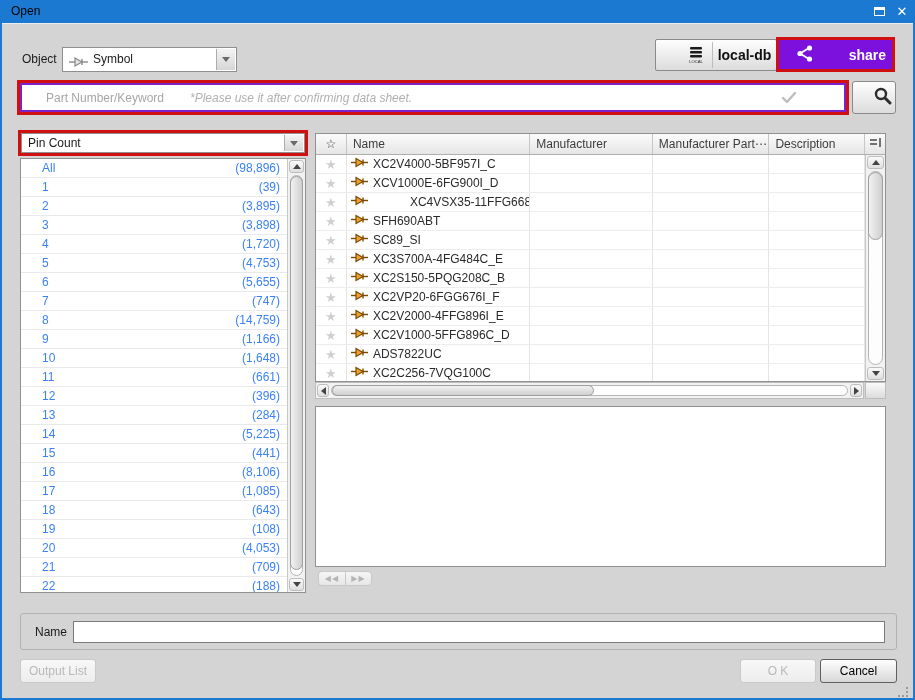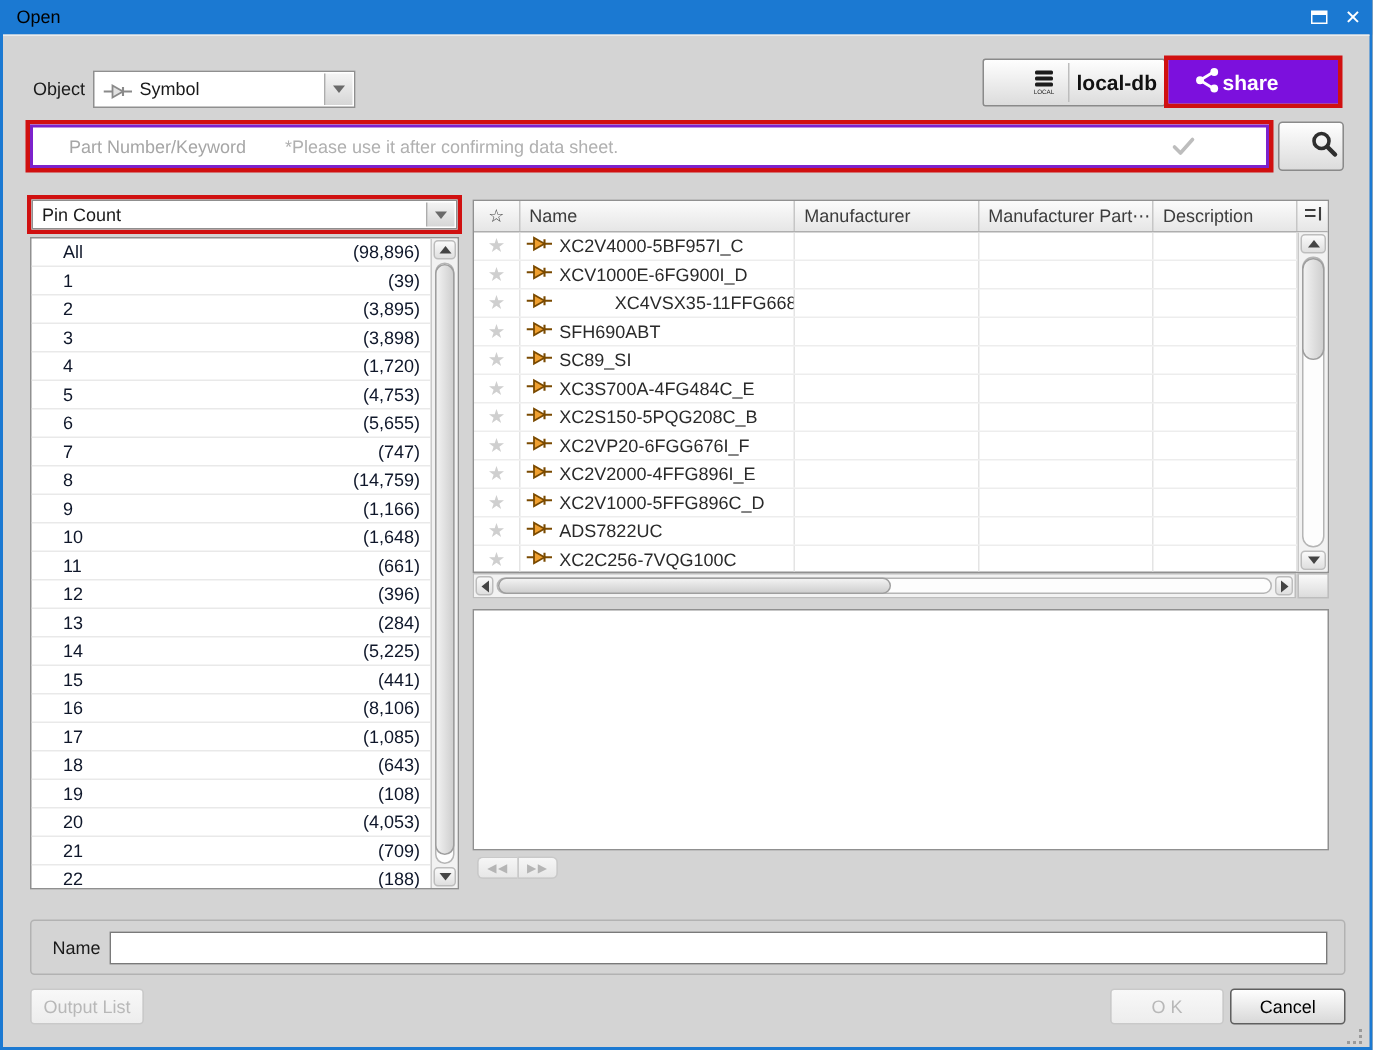--- a/index.html
+++ b/index.html
@@ -25,38 +25,38 @@
   .dd-arrow{width:0;height:0;border-left:4px solid transparent;border-right:4px solid transparent;border-top:5px solid #6a6a6a;}
   .sym-icon{position:absolute;left:6px;top:6px;}
 
   
   .localdb-btn{position:absolute;left:653px;top:15px;width:122px;height:32px;display:flex;align-items:center;border-radius:2px;}
   .localdb-icon{width:34px;display:flex;flex-direction:column;align-items:center;border-right:1px solid #bdbdbd;height:26px;justify-content:center;}
   .localdb-text{flex:1;text-align:center;font-size:14px;font-weight:bold;color:#111;}
   .share-wrap{position:absolute;left:774px;top:13px;width:119px;height:35px;}
   .share-btn{width:100%;height:100%;background:#7c10dd;display:flex;align-items:center;border:none;}
   .share-icon{margin-left:10px;}
-  .share-text{flex:1;text-align:left;font-size:14px;font-weight:bold;color:#fff;}
+  .share-text{flex:1;text-align:right;font-size:14px;font-weight:bold;color:#fff;}
 
   
   .search-wrap{position:absolute;left:15px;top:56px;width:832px;height:35px;}
   .search-inner{width:100%;height:100%;border:2px solid #7c22cc;background:#fff;position:relative;}
   .search-input{position:absolute;inset:0;border:none;outline:none;font-size:12px;padding-left:24px;background:transparent;color:#1a1a1a;width:100%;font-family:"Liberation Sans","DejaVu Sans",sans-serif;}
   .search-input::placeholder{color:#a6a6a6;}
-  .search-note{position:absolute;left:168px;top:6px;font-size:12px;color:#b0b0b0;pointer-events:none;}
+  .search-note{position:absolute;left:168px;top:6px;font-size:12px;font-style:italic;color:#b0b0b0;pointer-events:none;}
   .search-check{position:absolute;right:46px;top:5px;}
   .search-btn{position:absolute;left:850px;top:57px;width:44px;height:33px;display:flex;align-items:center;justify-content:center;}
 
   
   .pin-dd-wrap{position:absolute;left:16px;top:106px;width:290px;height:26px;}
   .pin-dd{width:100%;height:100%;background:#fff;border:1px solid #8f8f8f;position:relative;}
   .pin-dd .dd-text{position:absolute;left:6px;top:2px;font-size:12px;color:#1a1a1a;}
   .pin-panel{position:absolute;left:18px;top:134px;width:286px;height:435px;background:#fff;border:1px solid #909090;overflow:hidden;}
   .pin-rows{position:absolute;left:0;top:0;right:18px;bottom:0;overflow:hidden;}
-  .pin-row{height:19px;border-bottom:1px solid #e9e9e9;position:relative;font-size:12px;color:#0f172a;}
+  .pin-row{height:19px;border-bottom:1px solid #e9e9e9;position:relative;font-size:12px;color:#3b82f6;}
   .pin-label{position:absolute;left:21px;top:2px;}
   .pin-count{position:absolute;right:7px;top:2px;}
 
   
   .vscroll{position:absolute;right:0;top:0;bottom:0;width:18px;background:#f2f2f2;border-left:1px solid #c9c9c9;}
   .scroll-btn{position:absolute;left:1px;right:1px;height:13px;display:flex;align-items:center;justify-content:center;background:linear-gradient(#fafafa,#dfdfdf);border:1px solid #bdbdbd;border-radius:3px;}
   .tri-up{width:0;height:0;border-left:4px solid transparent;border-right:4px solid transparent;border-bottom:5px solid #444;}
   .tri-down{width:0;height:0;border-left:4px solid transparent;border-right:4px solid transparent;border-top:5px solid #444;}
   .tri-left{width:0;height:0;border-top:4px solid transparent;border-bottom:4px solid transparent;border-right:5px solid #444;}
   .tri-right{width:0;height:0;border-top:4px solid transparent;border-bottom:4px solid transparent;border-left:5px solid #444;}

